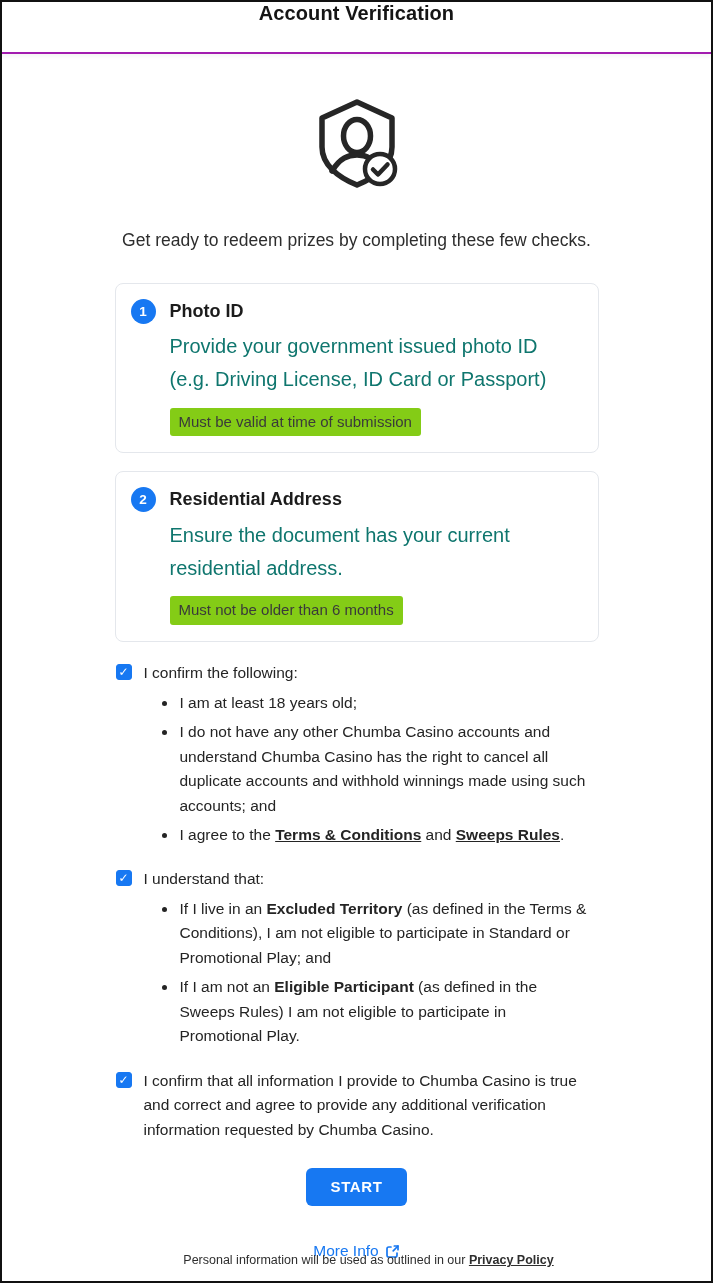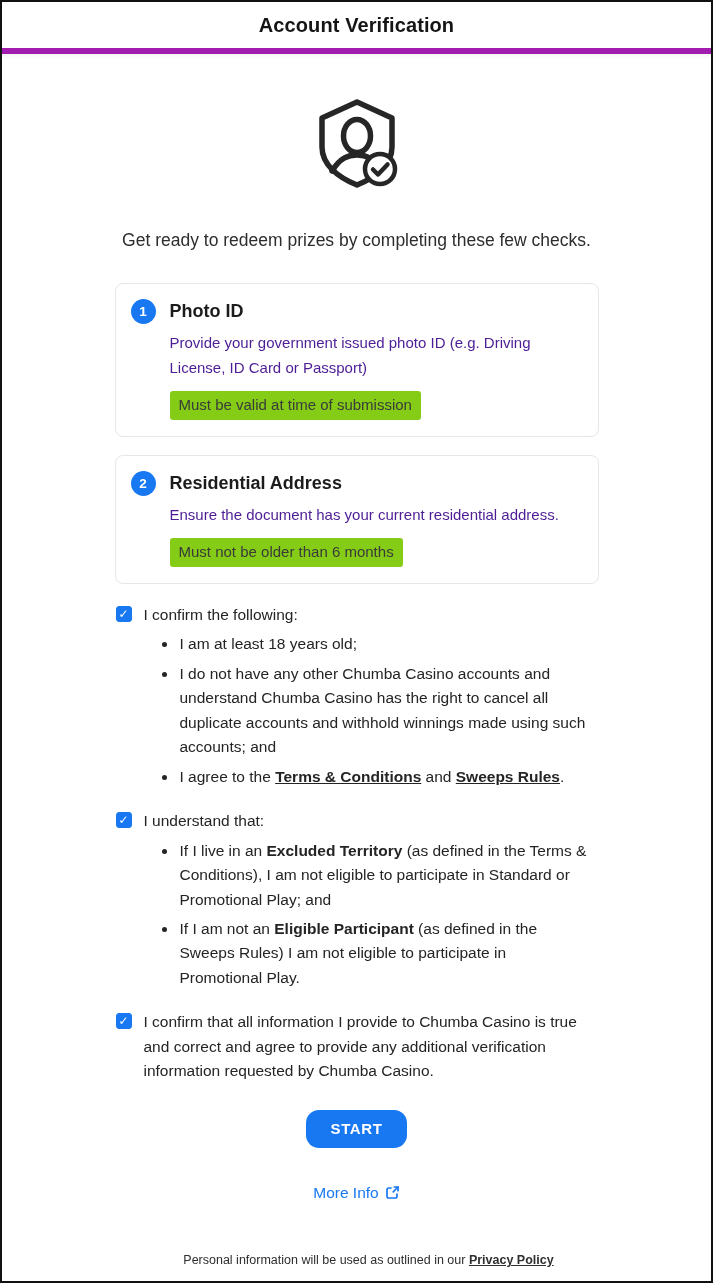--- a/index.html
+++ b/index.html
@@ -9,24 +9,24 @@
     height: 1283px;
     border: 2px solid #111;
     font-family: "Liberation Sans", "DejaVu Sans", sans-serif;
     color: #2b2b2b;
     overflow: hidden;
     position: relative;
   }
   .app-header {
     height: 52px;
     display: flex;
-    align-items: center;
+    align-items: flex-start;
     justify-content: center;
     background: #fff;
-    border-bottom: 6px solid #a21caf;
+    border-bottom: 2px solid #a21caf;
     box-shadow: 0 3px 4px rgba(0,0,0,0.045);
     position: relative;
     z-index: 2;
   }
   .app-header h1 {
     font-size: 20px;
     font-weight: 600;
     color: #151515;
     letter-spacing: 0.1px;
   }
@@ -76,23 +76,23 @@
     justify-content: center;
   }
   .step-title {
     font-size: 18px;
     font-weight: 600;
     color: #1c1c1c;
     line-height: 1.45;
   }
   .step-desc {
     margin-top: 6px;
-    font-size: 15px;
+    font-size: 20px;
     line-height: 1.67;
-    color: #4c1d95;
+    color: #0f766e;
     max-width: 400px;
   }
   .step-badge {
     display: inline-block;
     margin-top: 11px;
     background: #84cc16;
     color: #3a3a3a;
     font-size: 15px;
     line-height: 1.45;
     padding: 3px 9px 4px;
@@ -143,21 +143,21 @@
     max-width: 410px;
   }
   .seg-bold { font-weight: 700; }
   .seg-link { font-weight: 700; text-decoration: underline; color: #242424; cursor: pointer; }
   .start-button-wrap { margin-top: 26px; }
   .start-button {
     display: inline-block;
     background: #1778f2;
     color: #fff;
     border: none;
-    border-radius: 13px;
+    border-radius: 6px;
     font-family: inherit;
     font-size: 15px;
     font-weight: 700;
     letter-spacing: 0.6px;
     padding: 10px 25px 11px;
     cursor: pointer;
   }
   .more-info-wrap { margin-top: 36px; }
   .more-info {
     color: #1778f2;

